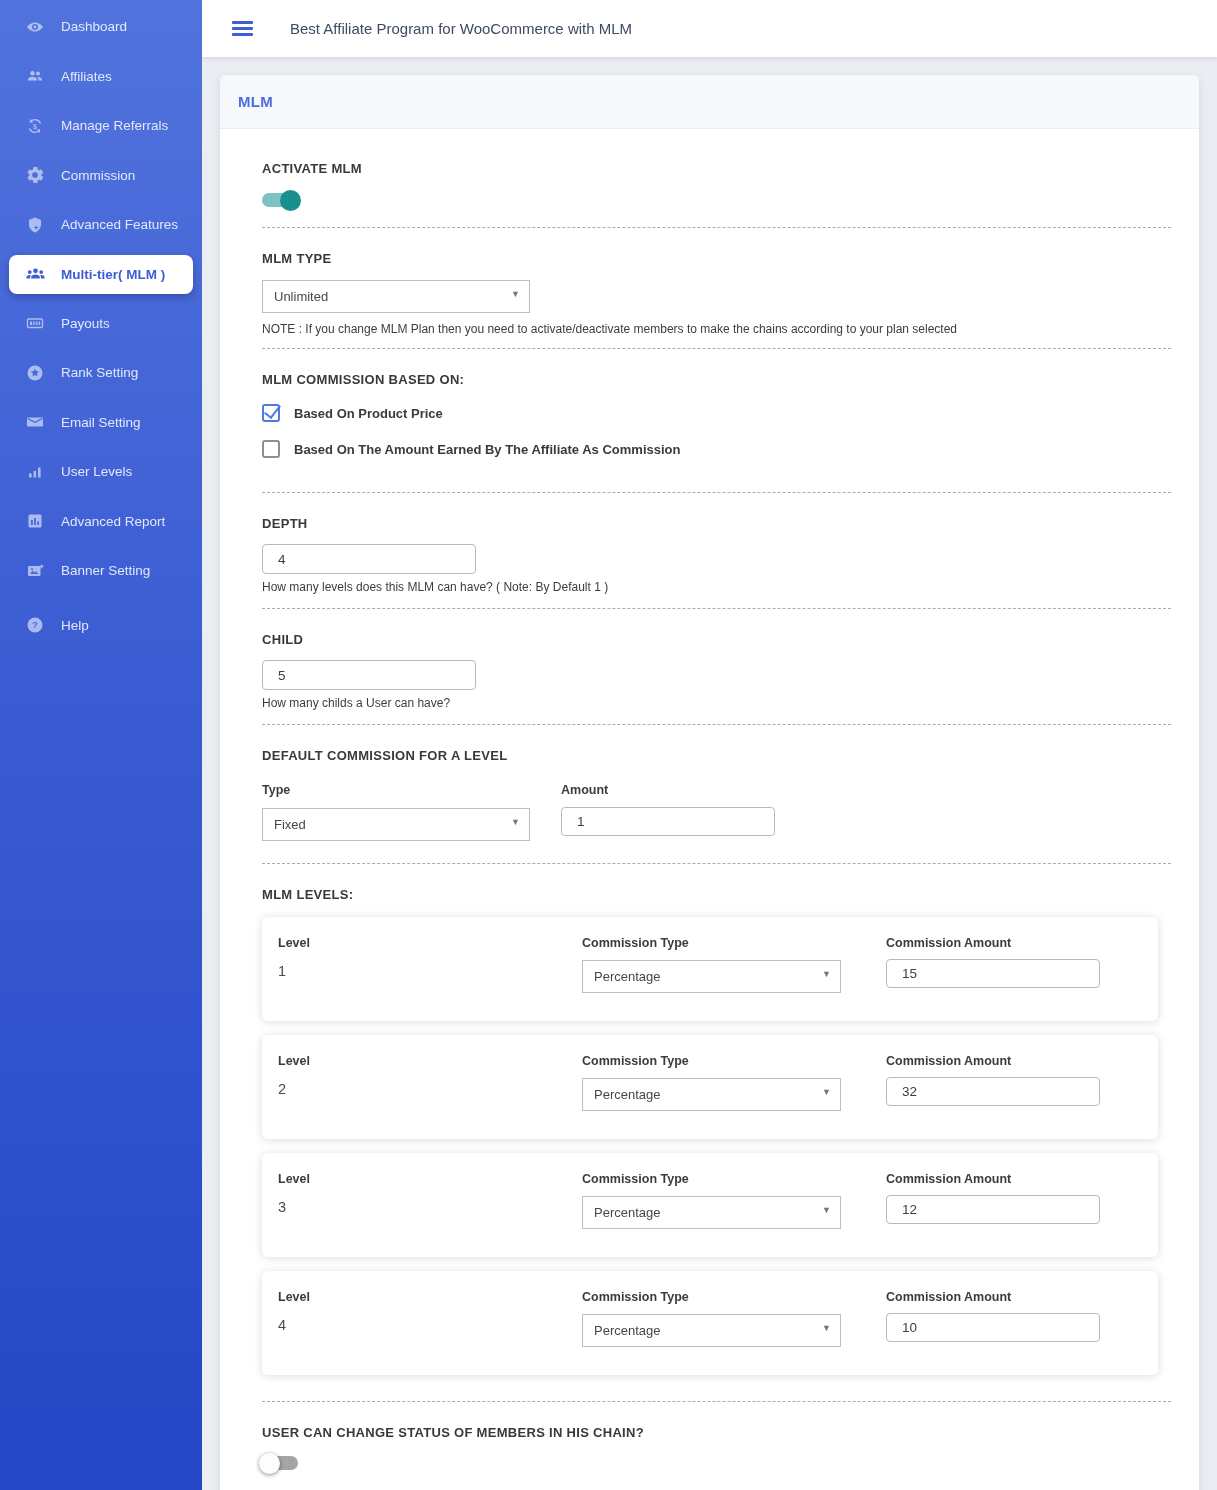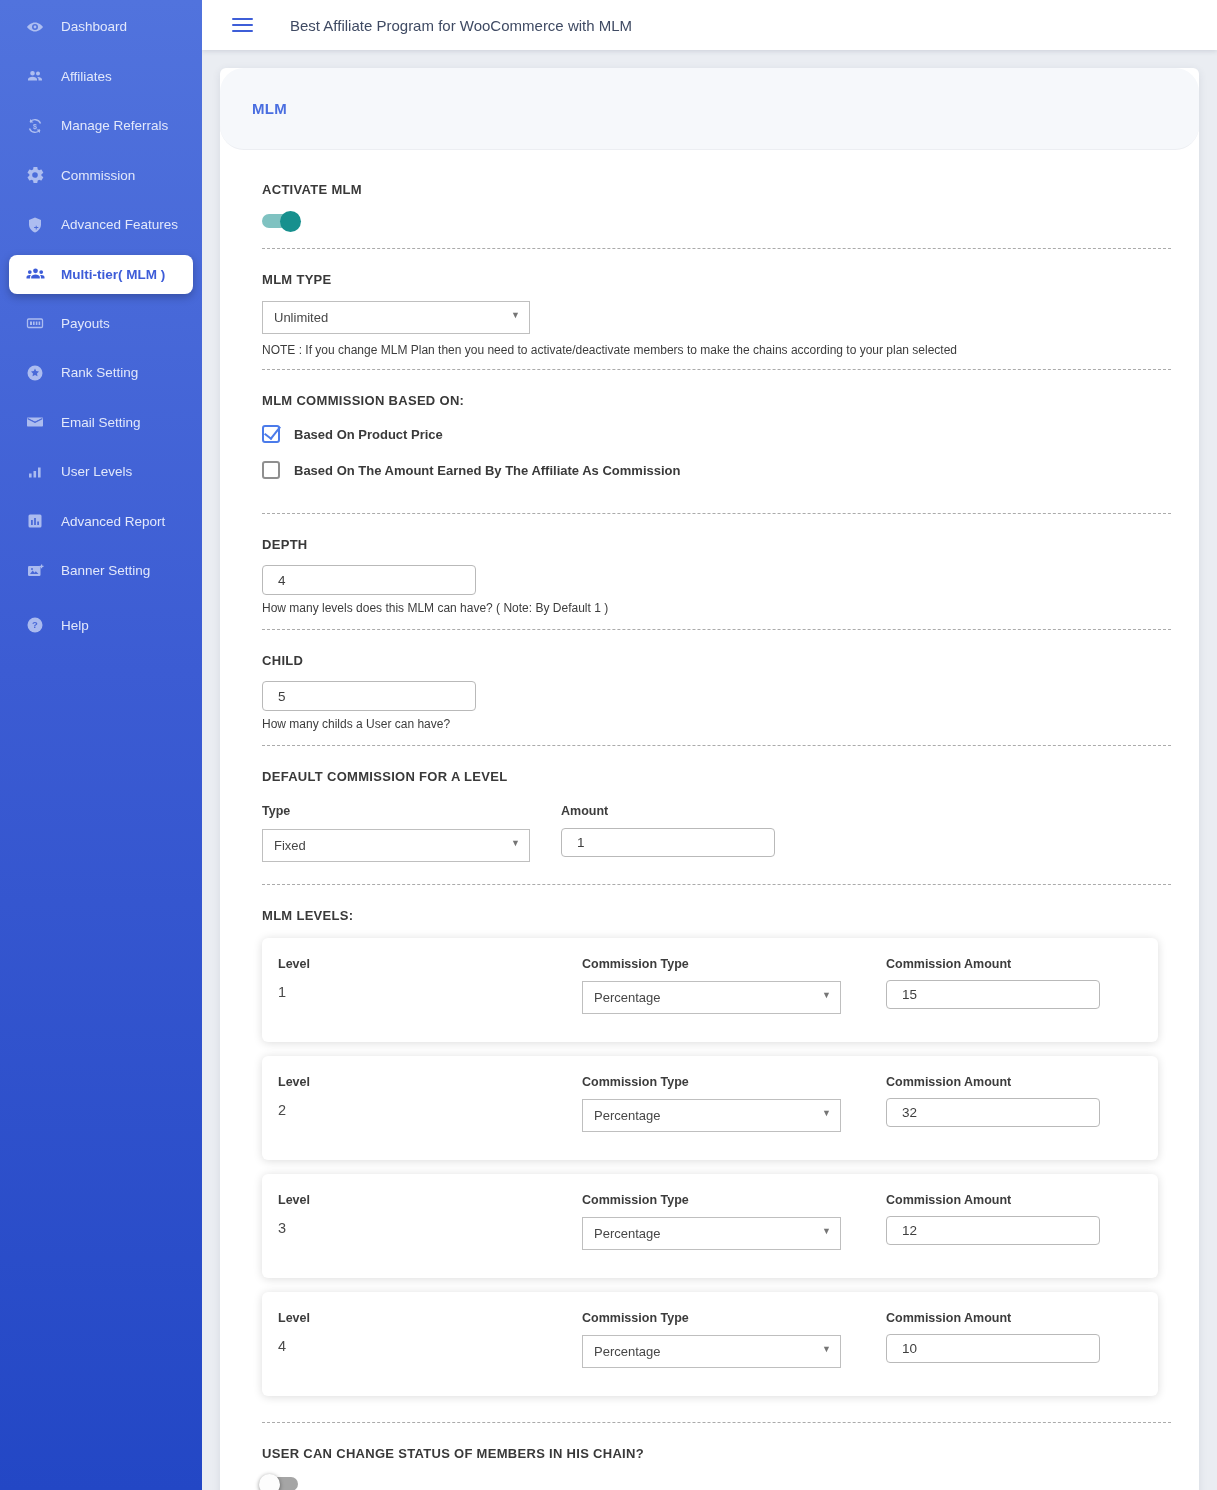--- a/index.html
+++ b/index.html
@@ -30,36 +30,36 @@
     background:#ffffff; margin:5px 9px; border-radius:8px; height:39px;
     padding-left:16px; color:#3d5cd8; font-weight:bold;
     box-shadow:0 3px 8px rgba(0,0,0,.25);
   }
   .side-item.active .icn { color:#3d5cd8; opacity:1; }
   .side-item .plus { margin-left:18px; font-size:15px; color:#dfe6fa; }
   .side-item.gap-before { margin-top:5px; }
   
   .main { margin-left:202px; height:100%; }
   .topbar {
-    height:50px; background:#ffffff; display:flex; align-items:center;
+    height:57px; background:#ffffff; display:flex; align-items:center;
     padding-left:30px; gap:37px; position:relative; z-index:3;
     box-shadow:0 1px 5px rgba(60,70,100,.18);
   }
   .hamburger { width:21px; cursor:pointer; display:flex; flex-direction:column; gap:3.5px; }
   .hamburger span { display:block; height:2.6px; background:#3e5ed8; border-radius:1px; }
   .topbar-title { font-size:15px; color:#3f4a63; }
   
   .card {
     margin:18px; background:#ffffff; border-radius:6px;
     box-shadow:0 2px 8px rgba(40,50,80,.10);
     overflow:hidden;
   }
   .card-header {
-    background:#f6f8fb; padding:32px; font-size:15px; font-weight:bold;
-    color:#4a6ee0; border-bottom:1px solid #eceef2; letter-spacing:.3px;border-radius:24px;
+    background:#f6f8fb; padding:18px; font-size:15px; font-weight:bold;
+    color:#4a6ee0; border-bottom:1px solid #eceef2; letter-spacing:.3px;
   }
   .card-body { padding:4px 28px 26px 42px; background:#fff; }
   .divider { border-bottom:1px dashed #ababab; }
   .lbl { font-size:13px; font-weight:bold; color:#393939; letter-spacing:.3px; }
   .sublbl { font-size:12.5px; font-weight:bold; color:#3c3c3c; }
   .helper, .note { font-size:12px; color:#3d3d3d; }
   
   .toggle { position:relative; width:36px; height:14px; border-radius:7px; cursor:pointer; }
   .toggle .knob { position:absolute; top:-3.5px; width:21px; height:21px; border-radius:50%; }
   .toggle.on { background:#7fc2c1; }

